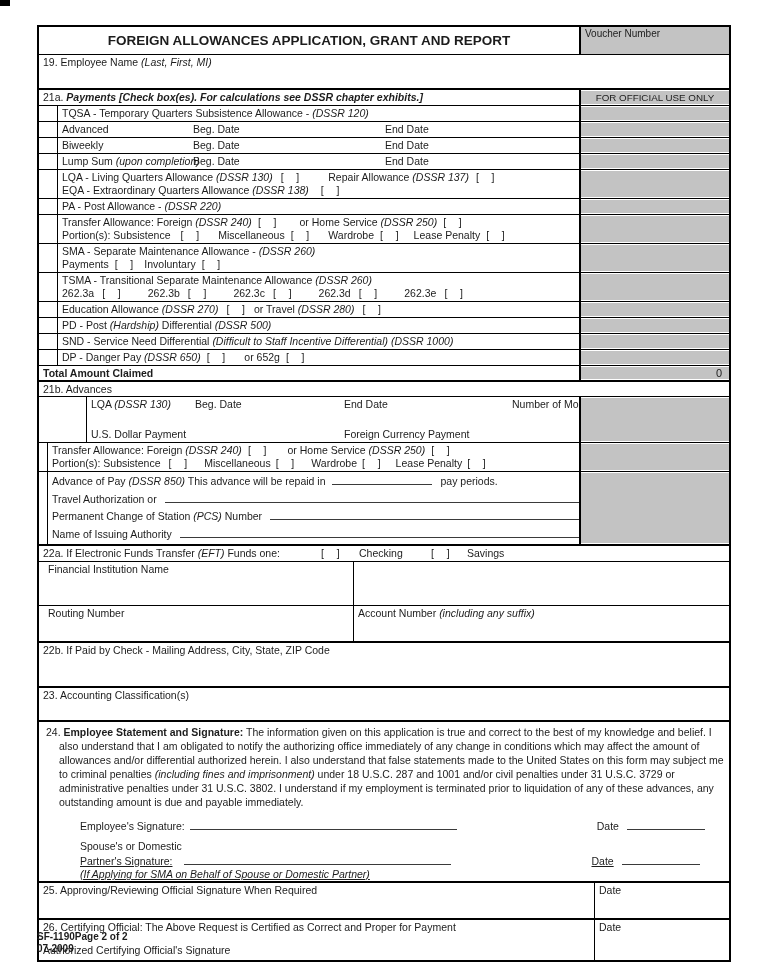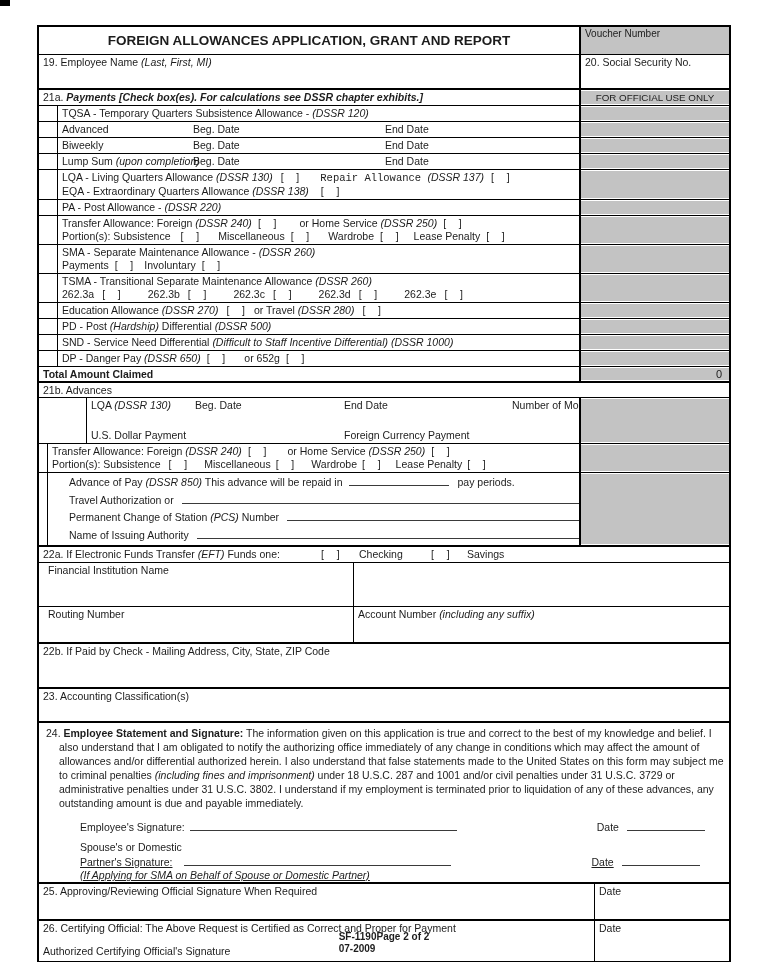--- a/index.html
+++ b/index.html
@@ -43,62 +43,59 @@
   .r-19{min-height:34px;}
   .ssn{width:150px;flex:none;border-left:2px solid #000;}
   .r-21a-h{min-height:15px;}
   .official{width:150px;flex:none;border-left:2px solid #000;background:var(--gray,#c3c3c3);
     text-align:center;font-size:9.8px;padding-top:2px;
     box-shadow:inset 0 1px 0 #fff, inset 0 -1px 0 #fff;}
   .r-total{min-height:15px;}
   .total-val{text-align:right;padding-right:7px;font-size:11px;}
   .r-21b-h{min-height:15px;}
   .r-adv-a{min-height:45px;padding-left:39px;}
-  .r-adv-c{min-height:60px;gap:17px;}
+  .r-adv-c{min-height:60px;}
   .r-22a{min-height:16px;}
   .fin-left{width:315px;flex:none;border-right:1px solid #000;padding-left:9px;}
   .fin-right{flex:1;}
   .r-fin{min-height:44px;}
   .r-routing{min-height:36px;}
   .r-22b{min-height:45px;}
   .r-23{min-height:34px;}
   .r-24{min-height:150px;}
   .stmt{padding:3px 4px 0 7px;padding-left:20px;text-indent:-13px;
     white-space:normal;line-height:14px;}
   .sigline{margin-top:9px;}
   .sub{margin-top:0;text-decoration:underline;}
   .r-25{min-height:37px;}
   .r-26{min-height:42px;}
   .datecol{width:135px;flex:none;border-left:1px solid #000;}
   .sig26{margin-top:10px;}
   .footer{position:absolute;left:37px;top:931px;width:694px;display:flex;
-    justify-content:center;font-weight:bold;font-size:10px;line-height:12px;}
+    justify-content:flex-start;font-weight:bold;font-size:10px;line-height:12px;}
 </style>
 </head>
 <body style="--gray: #c3c3c3;">
 
 <div class="page">
   <div class="artifact"></div>
 
   <div class="form">
 
     <div class="row first r-title">
       <div class="cell title-cell">FOREIGN ALLOWANCES APPLICATION, GRANT AND REPORT</div>
       <div class="cell voucher">
         <span>Voucher Number</span>
       </div>
     </div>
 
     <div class="row r-19">
       <div class="cell lbl">
         <div class="ln"><span>19. Employee Name  </span><span class="it">(Last, First, MI)</span></div>
       </div>
-      <div class="cell ssn">
-        <span>20. Social Security No.</span>
-      </div>
     </div>
 
     <div class="row tk r-21a-h">
       <div class="cell lbl">
         <div class="ln"><span>21a.  </span><span class="bi">Payments</span><span class="bi">  [Check box(es). For calculations see DSSR chapter exhibits.]</span></div>
       </div>
       <div class="cell official">FOR OFFICIAL USE ONLY</div>
     </div>
 
     <div>
@@ -126,21 +123,21 @@
         <div class="row">
           <div class="cell cba"></div>
           <div class="cell lbl">
             <div class="ln"><span>Lump Sum </span><span class="it">(upon completion)</span><span class="abs" style="left: 131px;">Beg. Date</span><span class="abs" style="left: 323px;">End Date</span></div>
           </div>
           <div class="cell gray"></div>
         </div>
         <div class="row">
           <div class="cell cba"></div>
           <div class="cell lbl">
-            <div class="ln"><span>LQA - Living Quarters Allowance </span><span class="it">(DSSR 130)</span><span class="cb" style="margin-left: 8px;">[&nbsp;&nbsp;&nbsp;]</span><span style="margin-left: 20px; font-family: Liberation Mono, monospace;">Repair Allowance </span><span class="it">(DSSR 137)</span><span class="cb" style="margin-left: 7px;">[&nbsp;&nbsp;&nbsp;]</span></div>
+            <div class="ln"><span>LQA - Living Quarters Allowance </span><span class="it">(DSSR 130)</span><span class="cb" style="margin-left: 8px;">[&nbsp;&nbsp;&nbsp;]</span><span style="margin-left: 28px;">Repair Allowance </span><span class="it">(DSSR 137)</span><span class="cb" style="margin-left: 7px;">[&nbsp;&nbsp;&nbsp;]</span></div>
             <div class="ln"><span>EQA - Extraordinary Quarters Allowance </span><span class="it">(DSSR 138)</span><span class="cb" style="margin-left: 12px;">[&nbsp;&nbsp;&nbsp;]</span></div>
           </div>
           <div class="cell gray"></div>
         </div>
         <div class="row">
           <div class="cell cba"></div>
           <div class="cell lbl">
             <div class="ln"><span>PA - Post Allowance - </span><span class="it">(DSSR 220)</span></div>
           </div>
           <div class="cell gray"></div>

